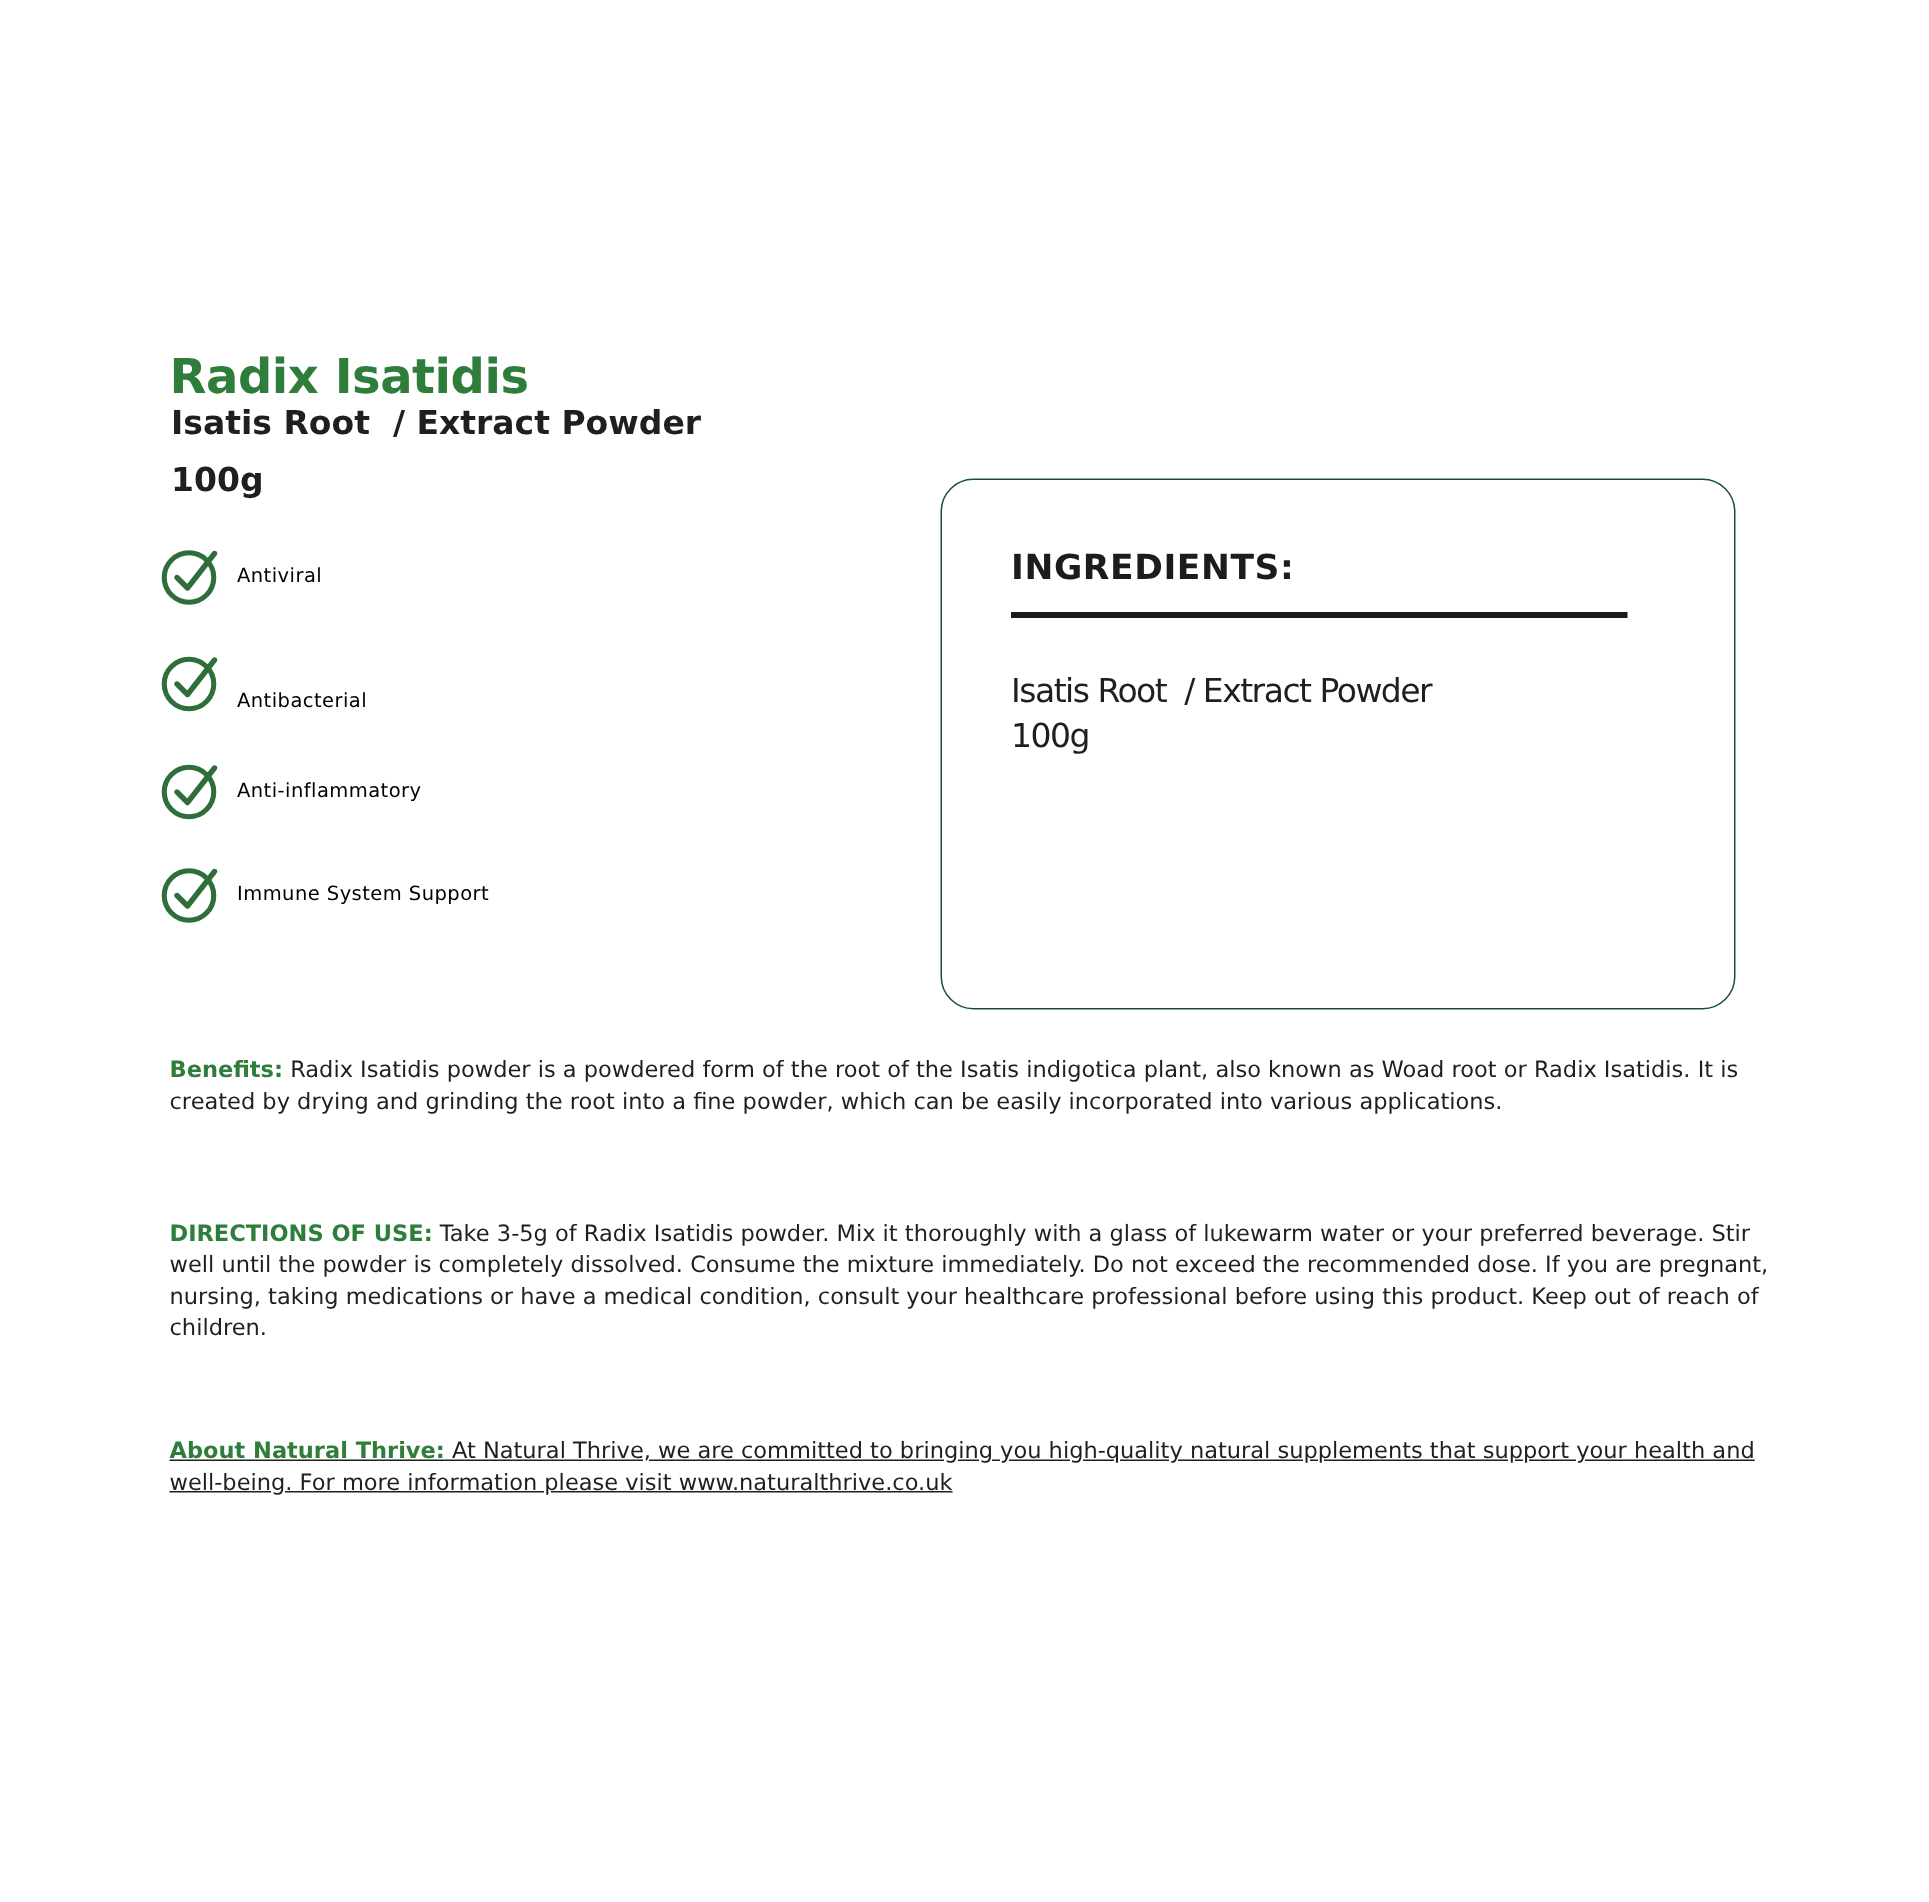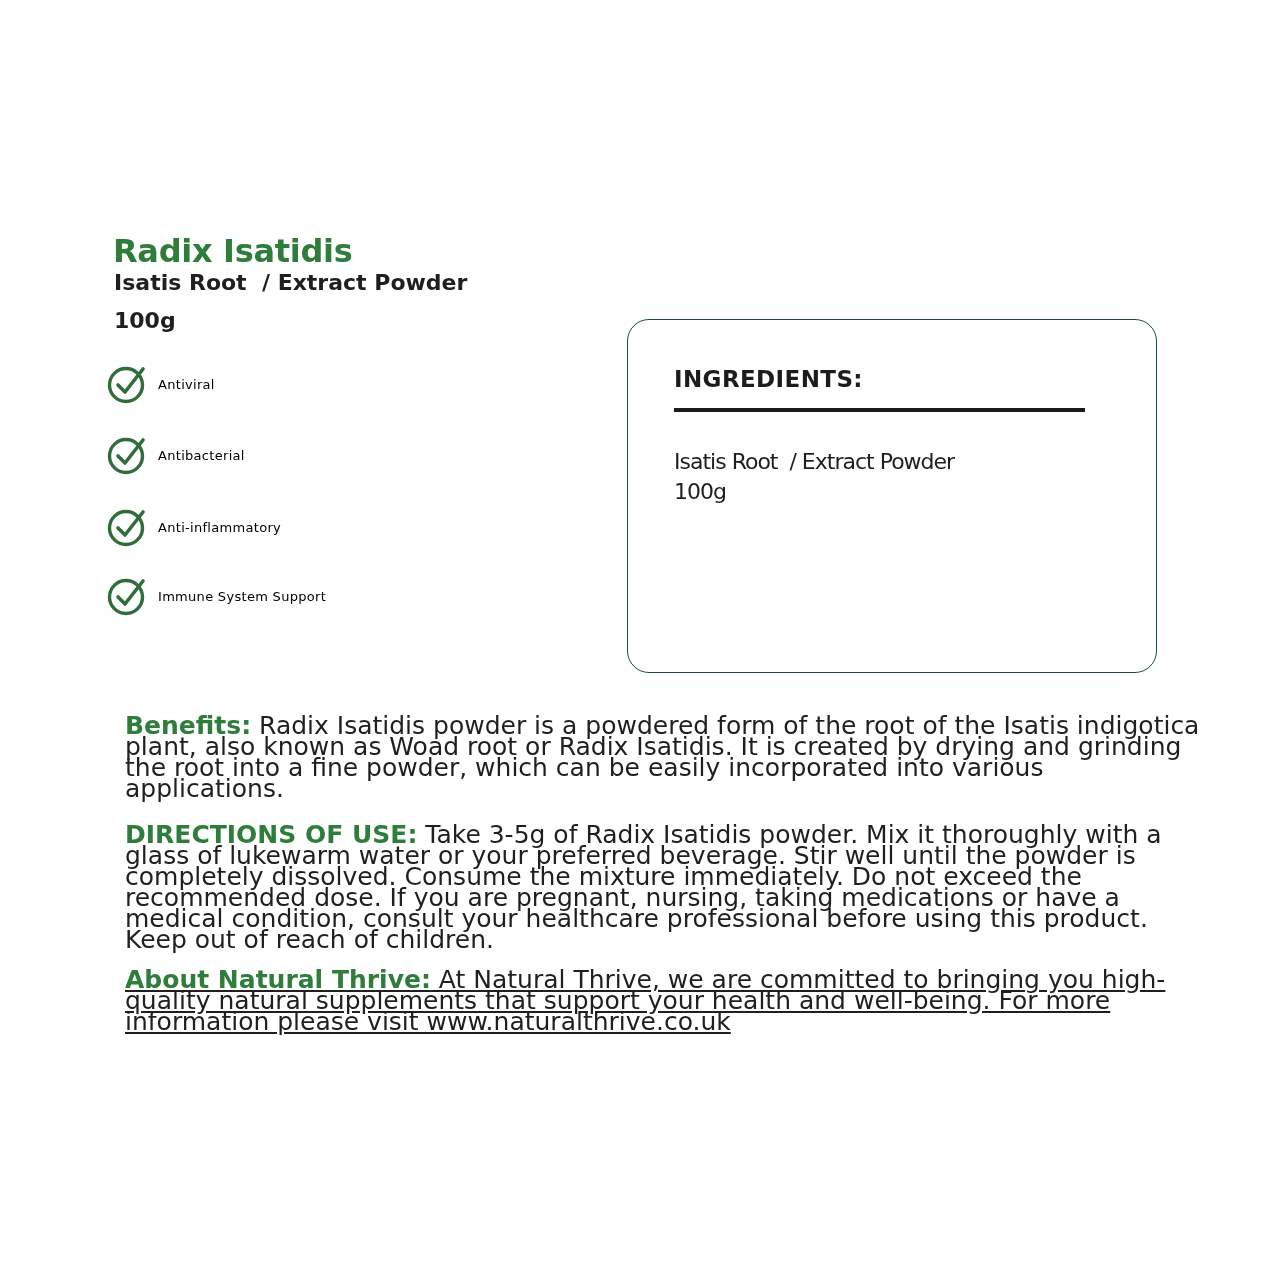--- a/index.html
+++ b/index.html
@@ -33,22 +33,22 @@
       position: absolute; left: 46px; top: 46px; margin: 0;
       font-size: 23px; font-weight: bold; color: #1c1c1c; letter-spacing: 0.4px;
     }
     .ing-rule {
       position: absolute; left: 46px; top: 88px; width: 411px; height: 4px; background: #1c1c1c; border: 0; margin: 0;
     }
     .ing-lines { position: absolute; left: 46px; top: 127px; margin: 0; padding: 0; list-style: none; }
     .ing-lines li { font-size: 22px; line-height: 30px; color: #1f1f1f; letter-spacing: -1px; white-space: pre; }
 
     .para {
-      position: absolute; left: 109px; width: 1080px; margin: 16px;
-      font-size: 25px; line-height: 21px; color: #1f1f1f;
+      position: absolute; left: 109px; width: 1080px; margin: 4px;
+      font-size: 15px; line-height: 21px; color: #1f1f1f;
     }
     .para .lead { color: #2e7d3a; font-weight: bold; }
     .para-benefits { top: 699px; }
     .para-directions { top: 808px; }
     .para-about { top: 953px; text-decoration: underline; }
   </style>
 </head>
 <body>
 
 <h1 class="title">Radix Isatidis</h1>
@@ -56,21 +56,21 @@
 <p class="weight">100g</p>
 
 <ul class="benefit-list">
   <li class="benefit-item" style="top:0px;">
     <svg class="check" viewBox="0 0 42 40">
       <circle cx="20" cy="21" r="16.5" fill="none" stroke="#2f6e3b" stroke-width="3.4"></circle>
       <path d="M12 21 L19 28 L37 5" fill="none" stroke="#2f6e3b" stroke-width="3.6" stroke-linecap="round" stroke-linejoin="round"></path>
     </svg>
     <span class="label">Antiviral</span>
   </li>
-  <li class="benefit-item" style="top:71px;">
+  <li class="benefit-item" style="top:71px;align-items:flex-end;">
     <svg class="check" viewBox="0 0 42 40">
       <circle cx="20" cy="21" r="16.5" fill="none" stroke="#2f6e3b" stroke-width="3.4"></circle>
       <path d="M12 21 L19 28 L37 5" fill="none" stroke="#2f6e3b" stroke-width="3.6" stroke-linecap="round" stroke-linejoin="round"></path>
     </svg>
     <span class="label">Antibacterial</span>
   </li>
   <li class="benefit-item" style="top:143px;">
     <svg class="check" viewBox="0 0 42 40">
       <circle cx="20" cy="21" r="16.5" fill="none" stroke="#2f6e3b" stroke-width="3.4"></circle>
       <path d="M12 21 L19 28 L37 5" fill="none" stroke="#2f6e3b" stroke-width="3.6" stroke-linecap="round" stroke-linejoin="round"></path>

